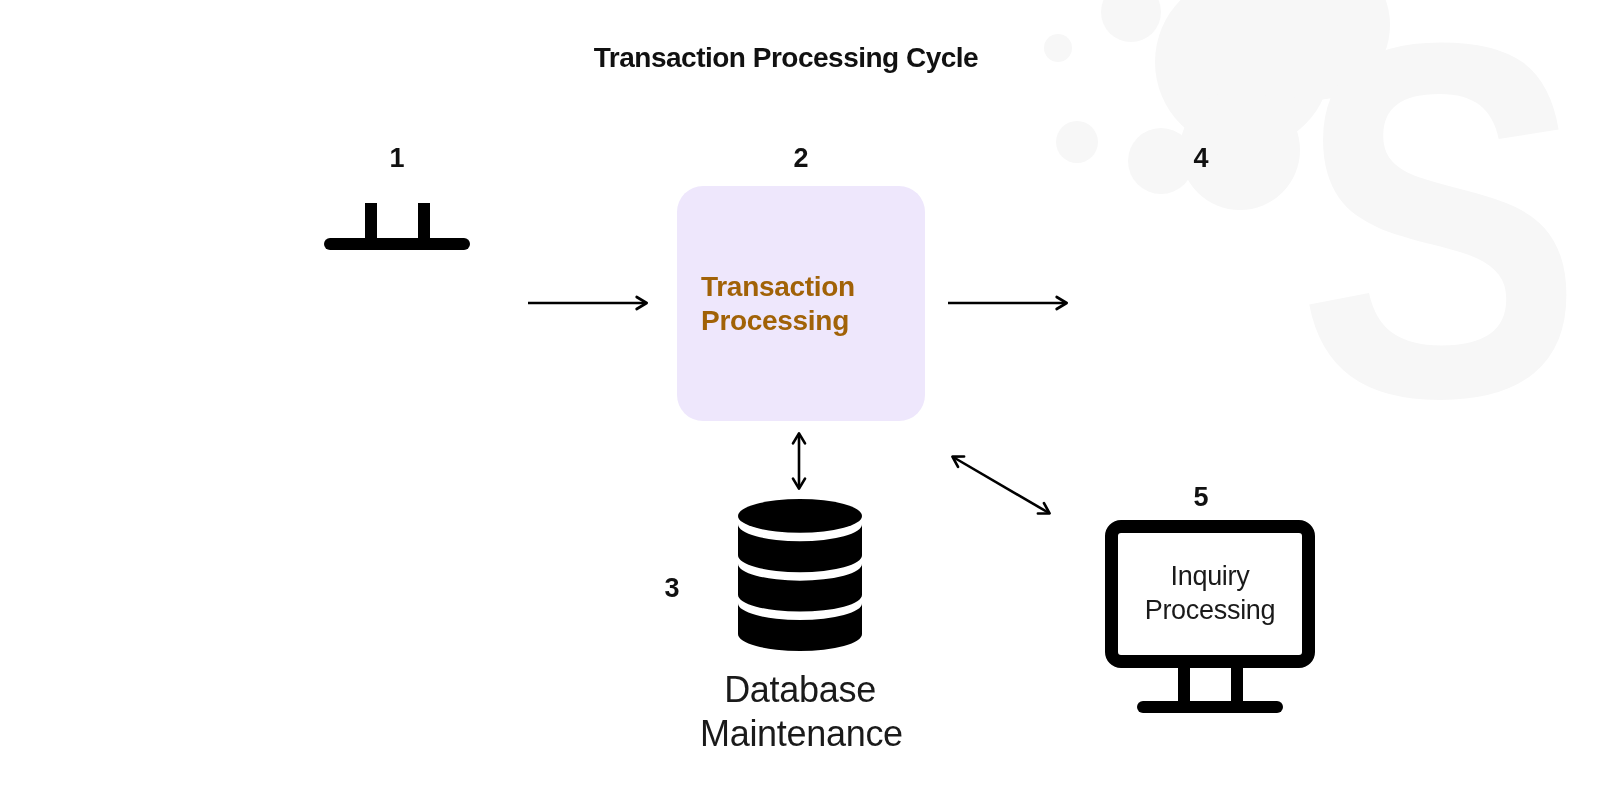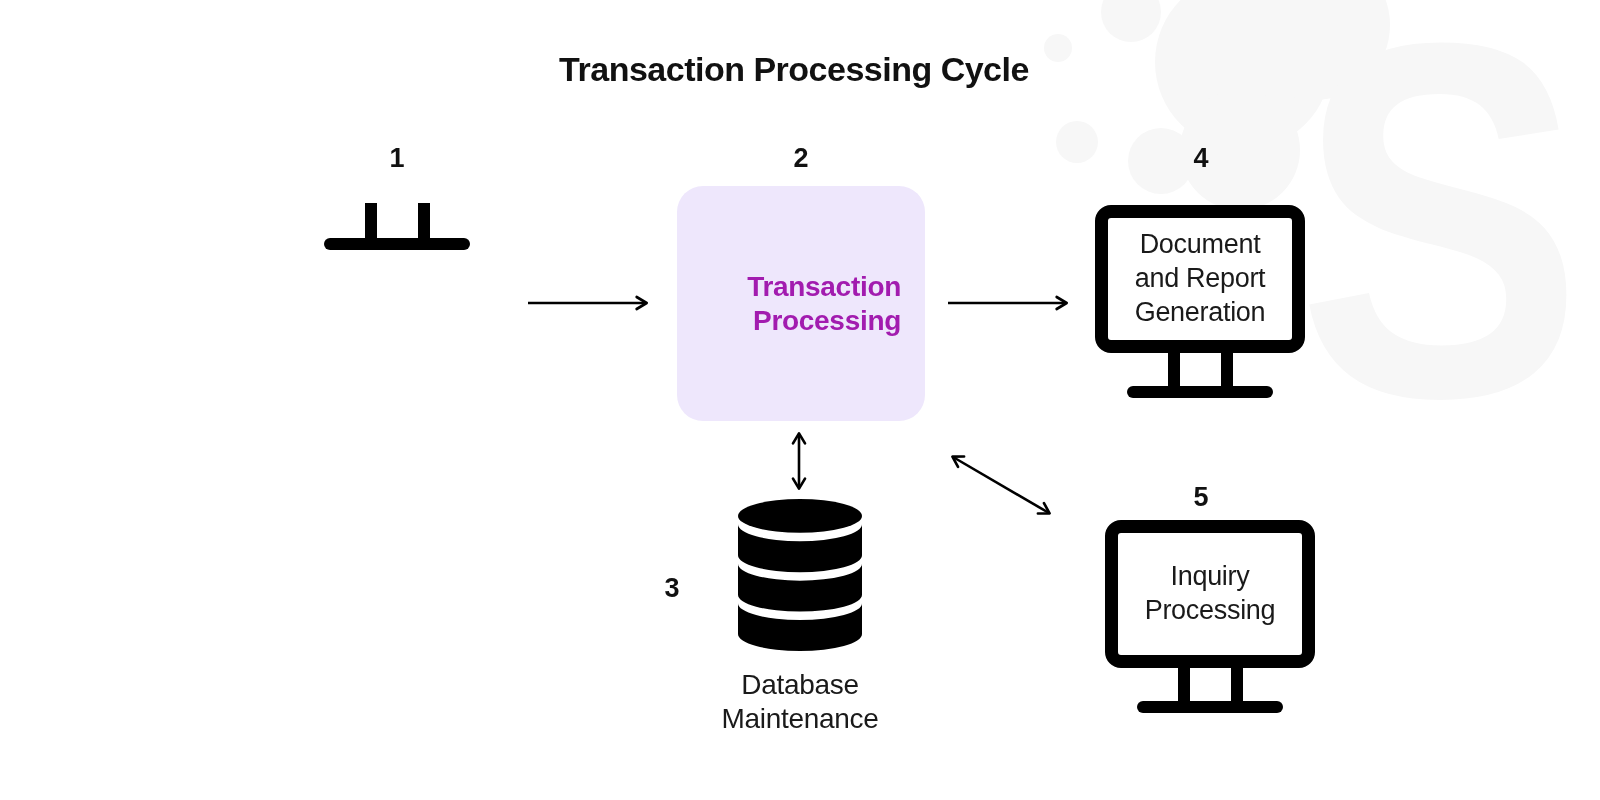--- a/index.html
+++ b/index.html
@@ -9,21 +9,21 @@
   }
   .canvas{position:relative;width:1600px;height:800px;}
 
   
   .wm-dot{position:absolute;background:#f7f7f7;border-radius:50%;}
   .wm-svg{position:absolute;left:1280px;top:10px;}
 
   
   .title{
     position:absolute;top:42px;left:786px;transform:translateX(-50%);
-    margin:8px;font-size:34px;font-weight:700;letter-spacing:-0.5px;
+    margin:0;font-size:28px;font-weight:700;letter-spacing:-0.5px;
     white-space:nowrap;color:#111;
   }
 
   
   .num{
     position:absolute;transform:translate(-50%,-50%);
     font-size:27px;font-weight:700;color:#111;
   }
 
   
@@ -44,28 +44,28 @@
   .base{width:146px;height:12px;background:#000;border-radius:6px;margin:-1px auto 0;}
 
   
   .process-box{
     position:absolute;left:677px;top:186px;width:248px;height:235px;
     background:#eee7fc;border-radius:26px;
     display:flex;align-items:center;justify-content:center;
   }
   .process-box .lbl{
     width:200px;font-size:28px;font-weight:700;line-height:1.2;
-    text-align:right;letter-spacing:-0.3px;color:#a21caf;
+    text-align:left;letter-spacing:-0.3px;color:#a16207;
   }
 
   
   .db{position:absolute;left:735px;top:499px;}
   .db-label{
     position:absolute;left:700px;top:668px;width:200px;
-    font-size:28px;line-height:1.22;text-align:center;
+    font-size:36px;line-height:1.22;text-align:center;
     letter-spacing:-0.3px;color:#1a1a1a;
   }
 
   
   .arrows{position:absolute;left:0;top:0;pointer-events:none;}
 </style>
 </head>
 <body>
 
 <div class="canvas">
@@ -103,27 +103,20 @@
   <div class="db">
     <svg width="130" height="152" viewBox="0 0 130 162" preserveAspectRatio="none" aria-hidden="true">
       <ellipse cx="65" cy="18" rx="62" ry="18" fill="#000"></ellipse>
       <path d="M 3 27 A 62 18 0 0 0 127 27 L 127 60 A 62 18 0 0 1 3 60 Z" fill="#000"></path>
       <path d="M 3 69 A 62 18 0 0 0 127 69 L 127 102 A 62 18 0 0 1 3 102 Z" fill="#000"></path>
       <path d="M 3 111 A 62 18 0 0 0 127 111 L 127 144 A 62 18 0 0 1 3 144 Z" fill="#000"></path>
     </svg>
   </div>
   <div class="db-label">Database Maintenance</div>
 
-  <div class="monitor" style="left:1095px;top:205px;">
-    <div class="screen">
-      <div class="lbl">Document and Report Generation</div>
-    </div>
-    <div class="stand"></div>
-    <div class="base"></div>
-  </div>
 
   <div class="monitor" style="left:1095px;top:520px;margin-left:10px;">
     <div class="screen">
       <div class="lbl">Inquiry Processing</div>
     </div>
     <div class="stand"></div>
     <div class="base"></div>
   </div>
 
   <svg class="arrows" width="1600" height="800" aria-hidden="true">

